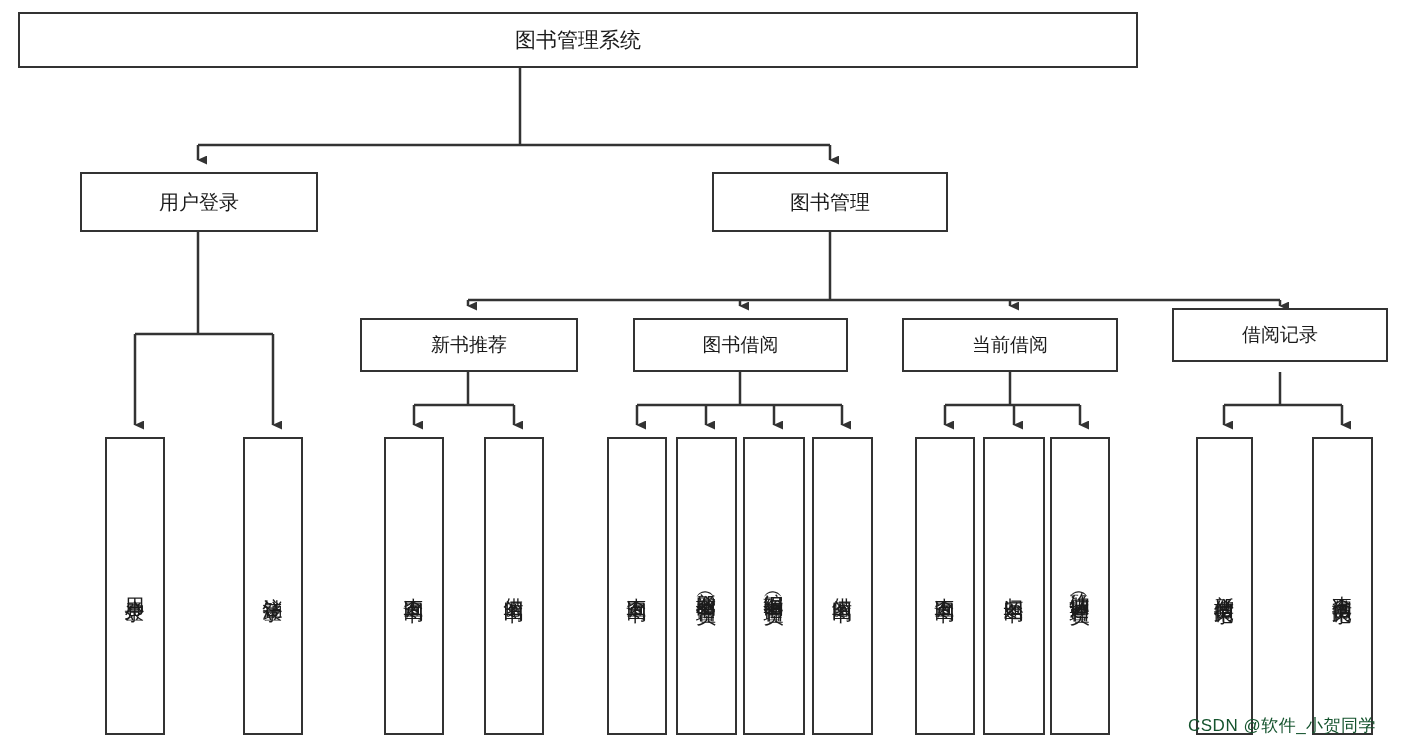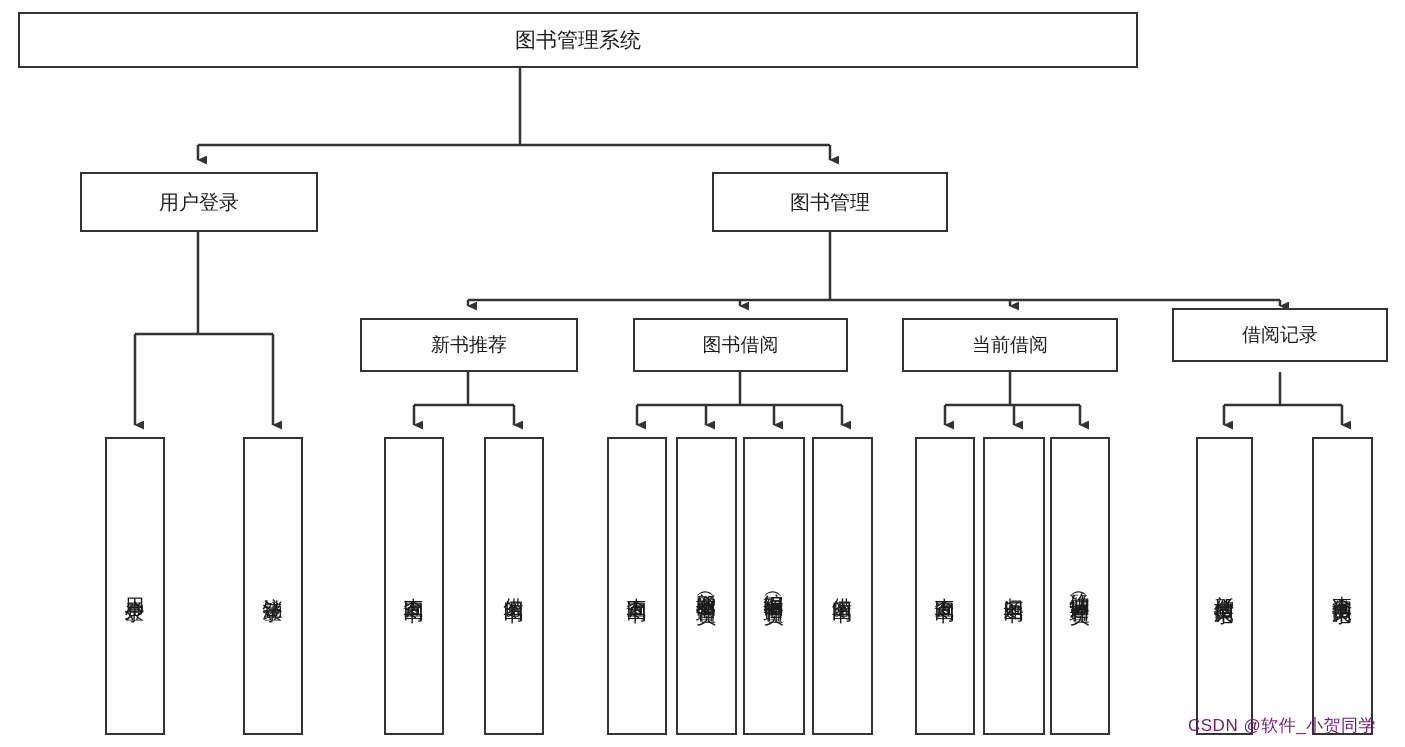--- a/index.html
+++ b/index.html
@@ -65,21 +65,21 @@
     line-height: 1.0;
     letter-spacing: 2px;
     max-height: 286px;
     white-space: normal;
   }
   #watermark {
     position: absolute;
     left: 1188px;
     top: 714px;
     font-size: 17px;
-    color: #701a75;
+    color: #14532d;
     letter-spacing: 0.5px;
     white-space: nowrap;
     user-select: none;
   }
 </style>
 </head>
 <body>
 
 <div id="diagram-root">
 

